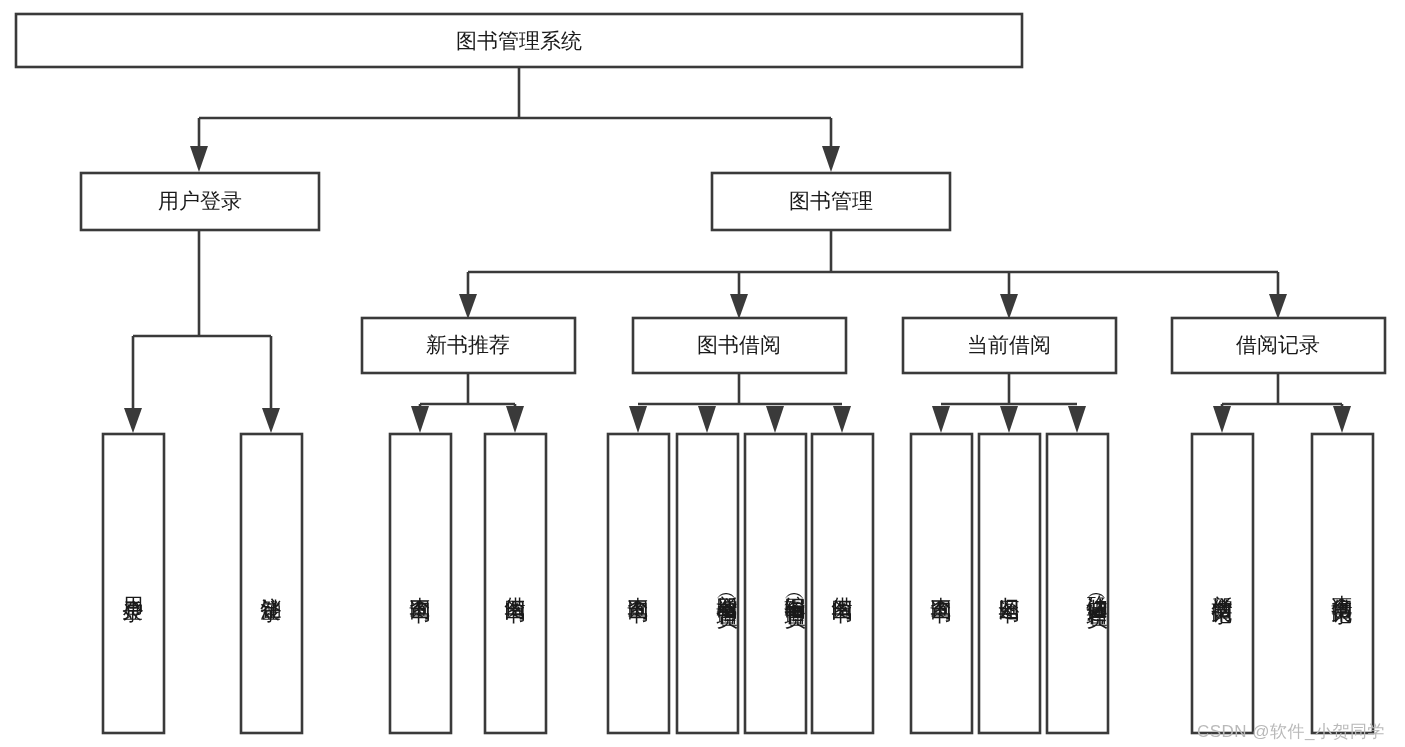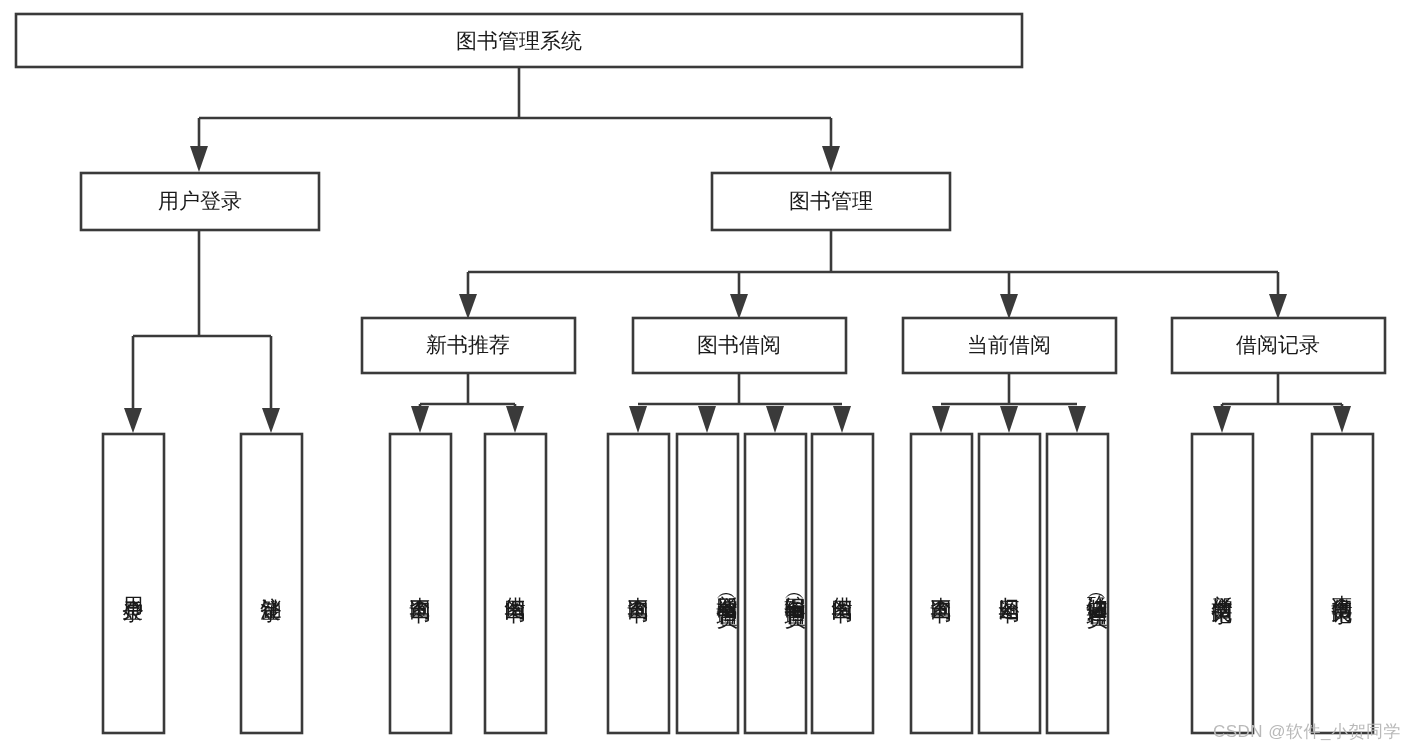--- a/index.html
+++ b/index.html
@@ -59,21 +59,21 @@
     letter-spacing: 2px;
     line-height: 1;
     display: flex;
     align-items: center;
     justify-content: center;
     pointer-events: none;
     text-align: center;
   }
   .watermark {
     position: absolute;
-    right: 4px;
+    right: 20px;
     bottom: 4px;
     font-family: "Liberation Sans", "DejaVu Sans", sans-serif;
     font-size: 17px;
     color: #b9b9b9;
     letter-spacing: 0.5px;
     white-space: nowrap;
   }
 </style>
 </head>
 <body>

